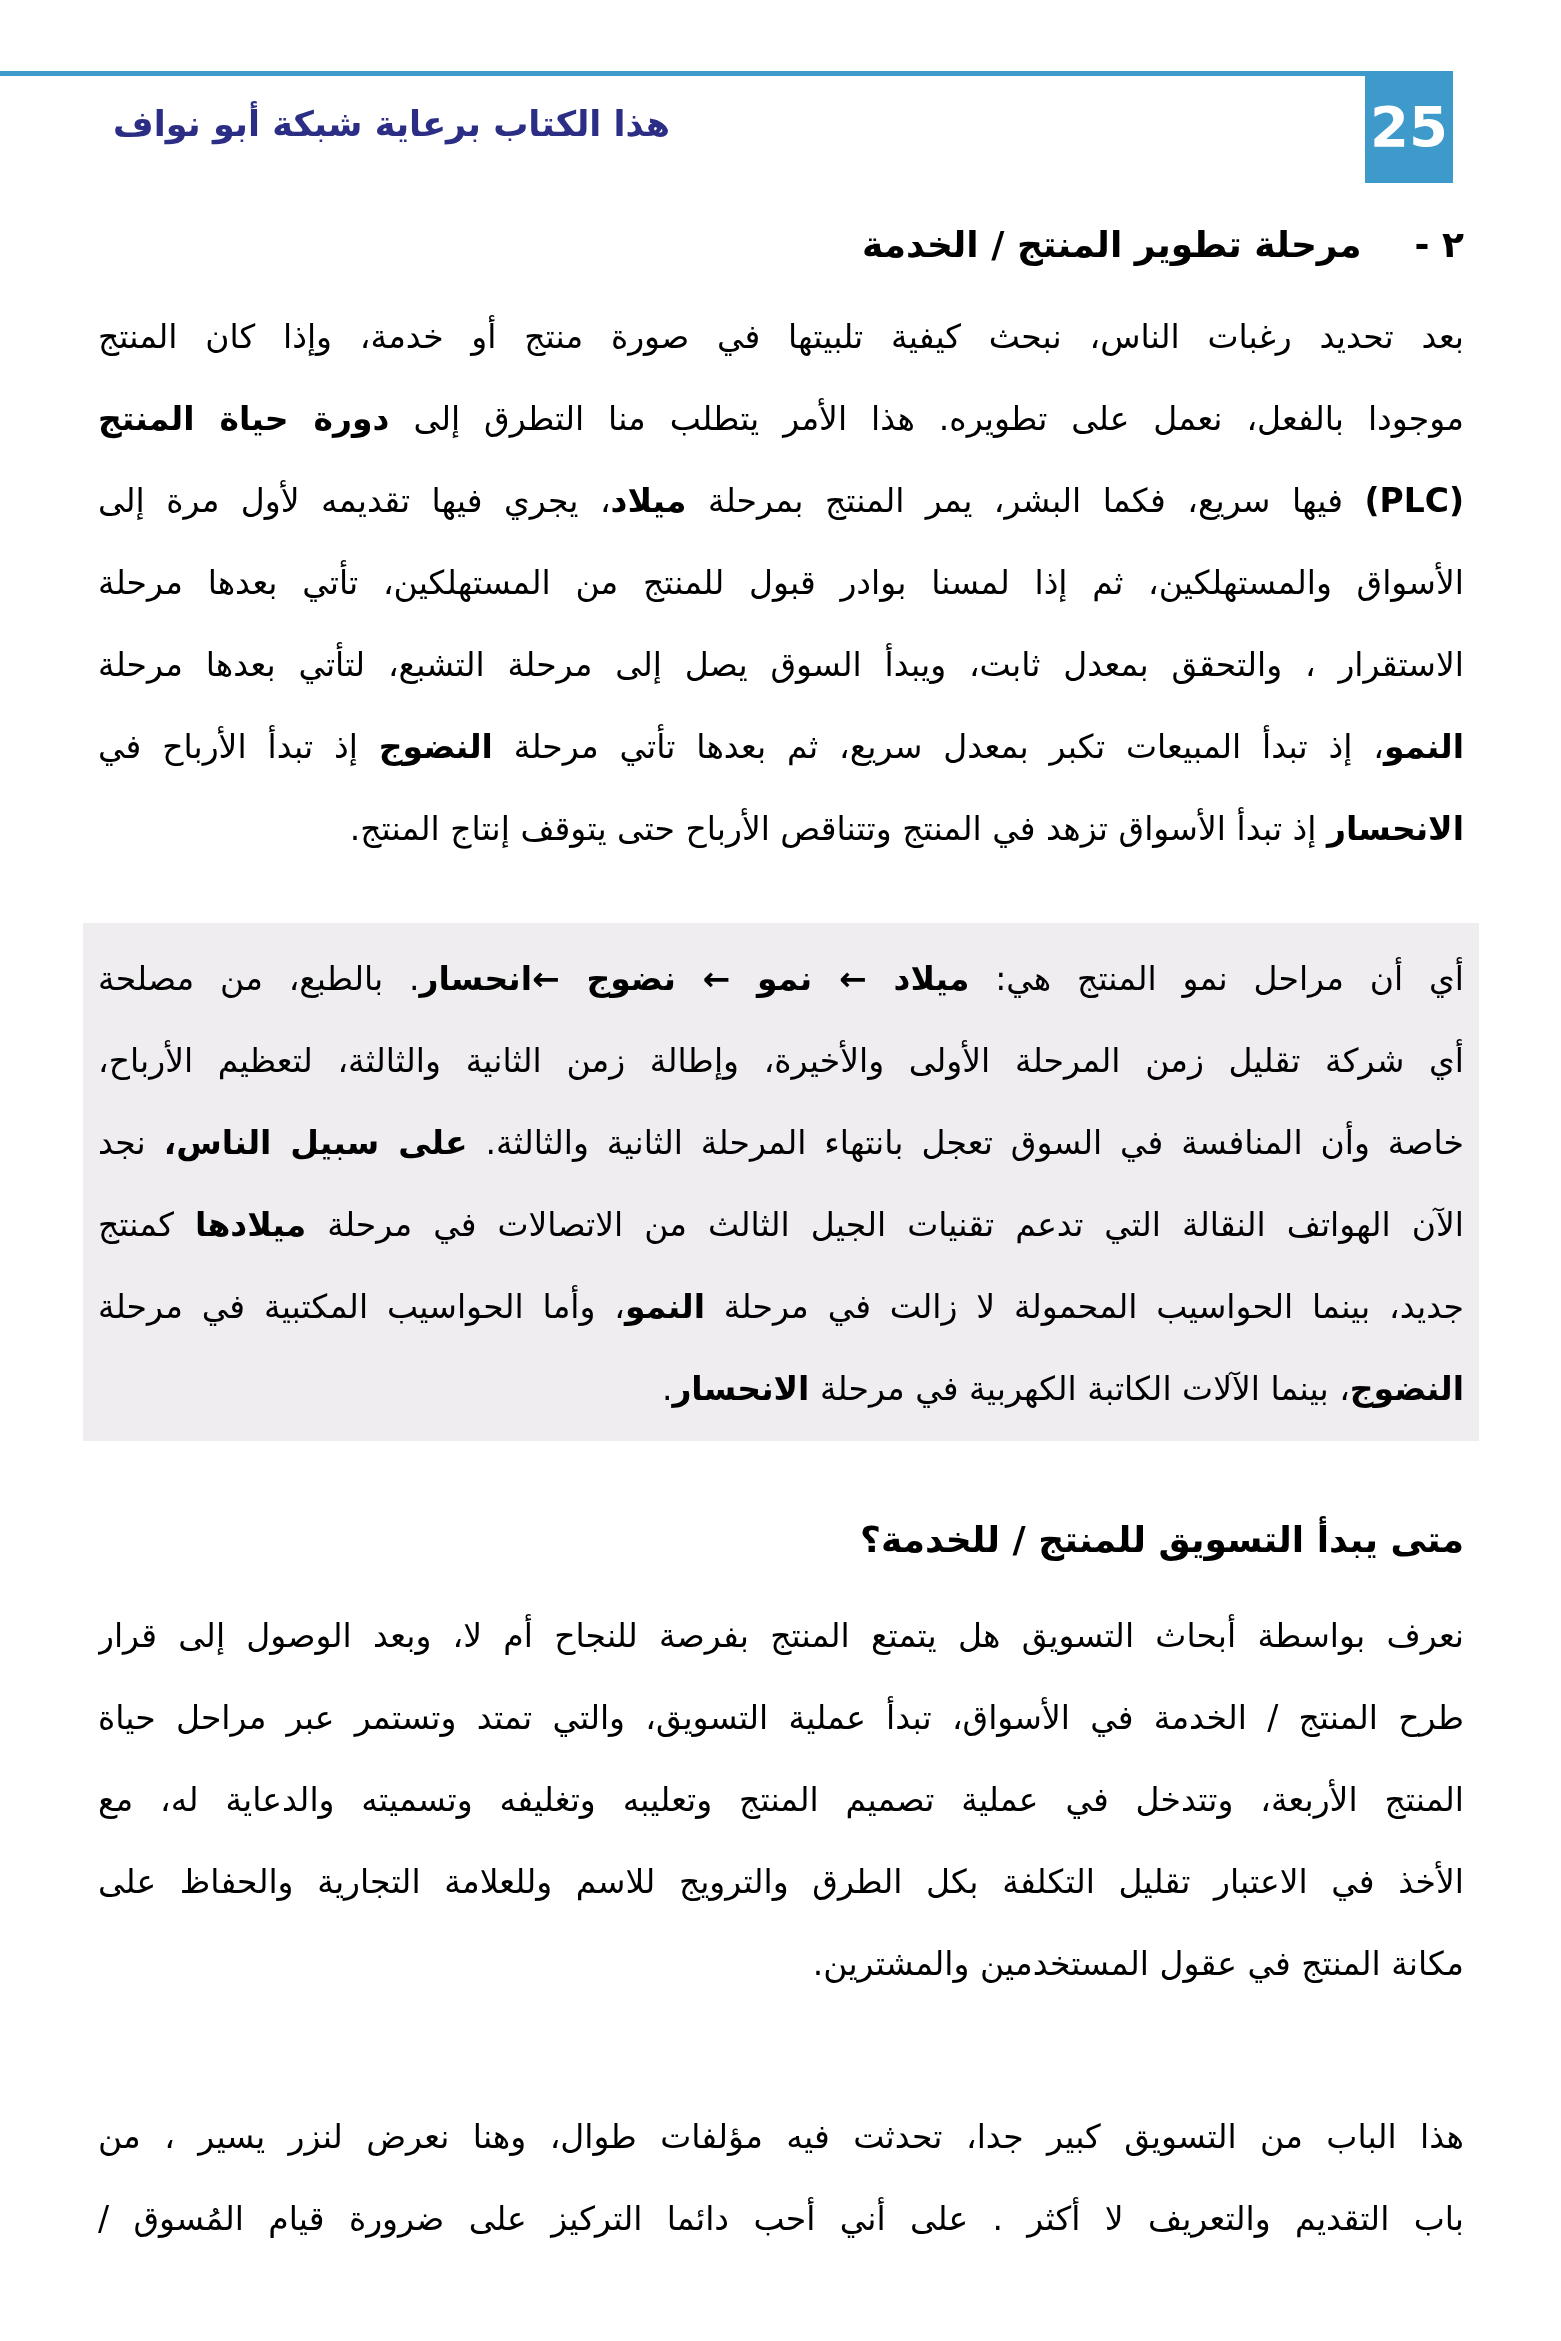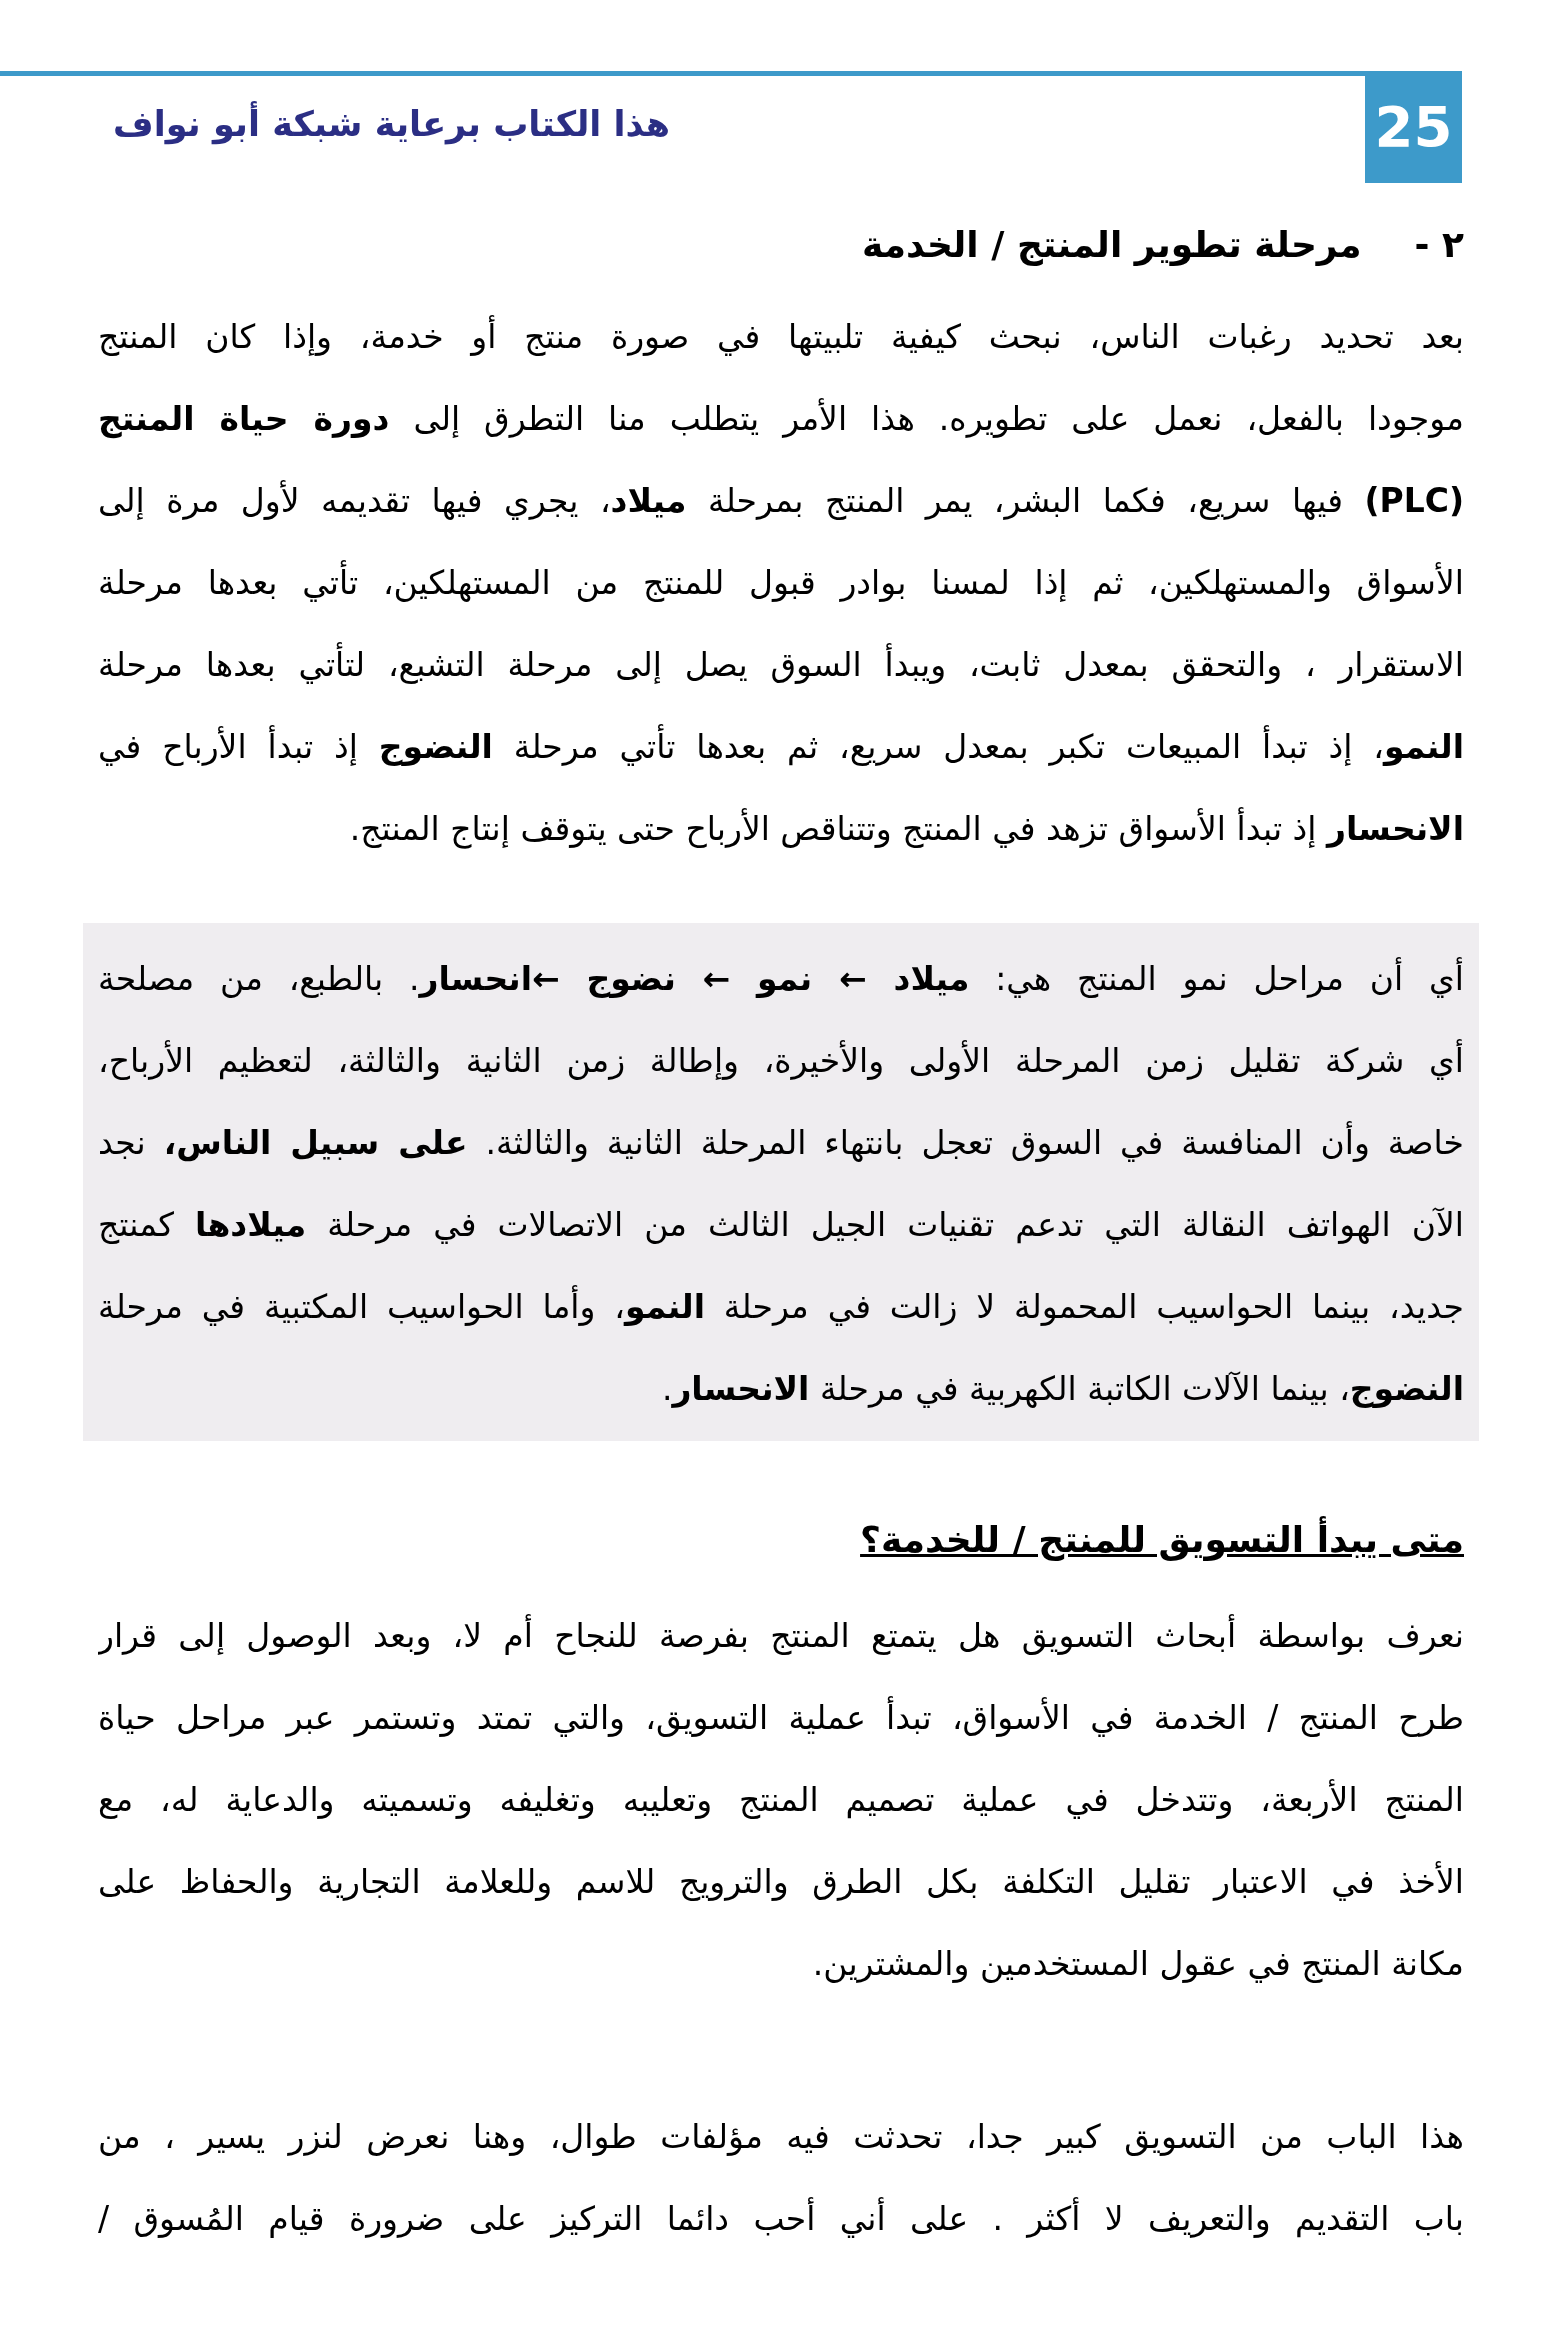--- a/index.html
+++ b/index.html
@@ -6,21 +6,21 @@
   body{
     width:1561px;height:2342px;position:relative;background:#ffffff;
     font-family:"DejaVu Sans",sans-serif;color:#000;overflow:hidden;
   }
   
   .top-rule{
     position:absolute;left:0;top:71px;height:5.3px;width:1365px;
     background:var(--accent);
   }
   .page-num-box{
-    position:absolute;left:1365px;top:71px;width:97px;height:112px;
+    position:absolute;left:1365px;top:71px;width:88px;height:112px;
     background:var(--accent);display:flex;align-items:center;justify-content:center;
   }
   .page-num-box .num{
     color:#ffffff;font-size:56px;font-weight:bold;line-height:1;
     font-family:"DejaVu Sans",sans-serif;
   }
   .header-text{
     position:absolute;left:113px;top:104px;direction:rtl;
     font-size:35px;font-weight:bold;color:var(--header-color);
     letter-spacing:0px;white-space:nowrap;
@@ -42,21 +42,21 @@
   }
   .line.end{text-align-last:right;}
   .line b{font-weight:bold;}
   .highlight-box{
     background:var(--box-bg);
     margin:53px -15.2px 0 -15.2px;
     padding:15.2px 15.2px 10.7px 15.2px;
   }
   .subheading{
     font-size:36px;font-weight:bold;line-height:57px;
-    margin:70px 0 27px 0;white-space:nowrap;text-align:right;text-decoration:underline;
+    margin:70px 0 27px 0;white-space:nowrap;text-align:right;
   }
   .para.p2{margin-top:0;}
   .para.p3{margin-top:91px;}
 </style>
 </head>
 <body>
 
 <div class="top-rule"></div>
 <div class="page-num-box">
   <span class="num">25</span>

